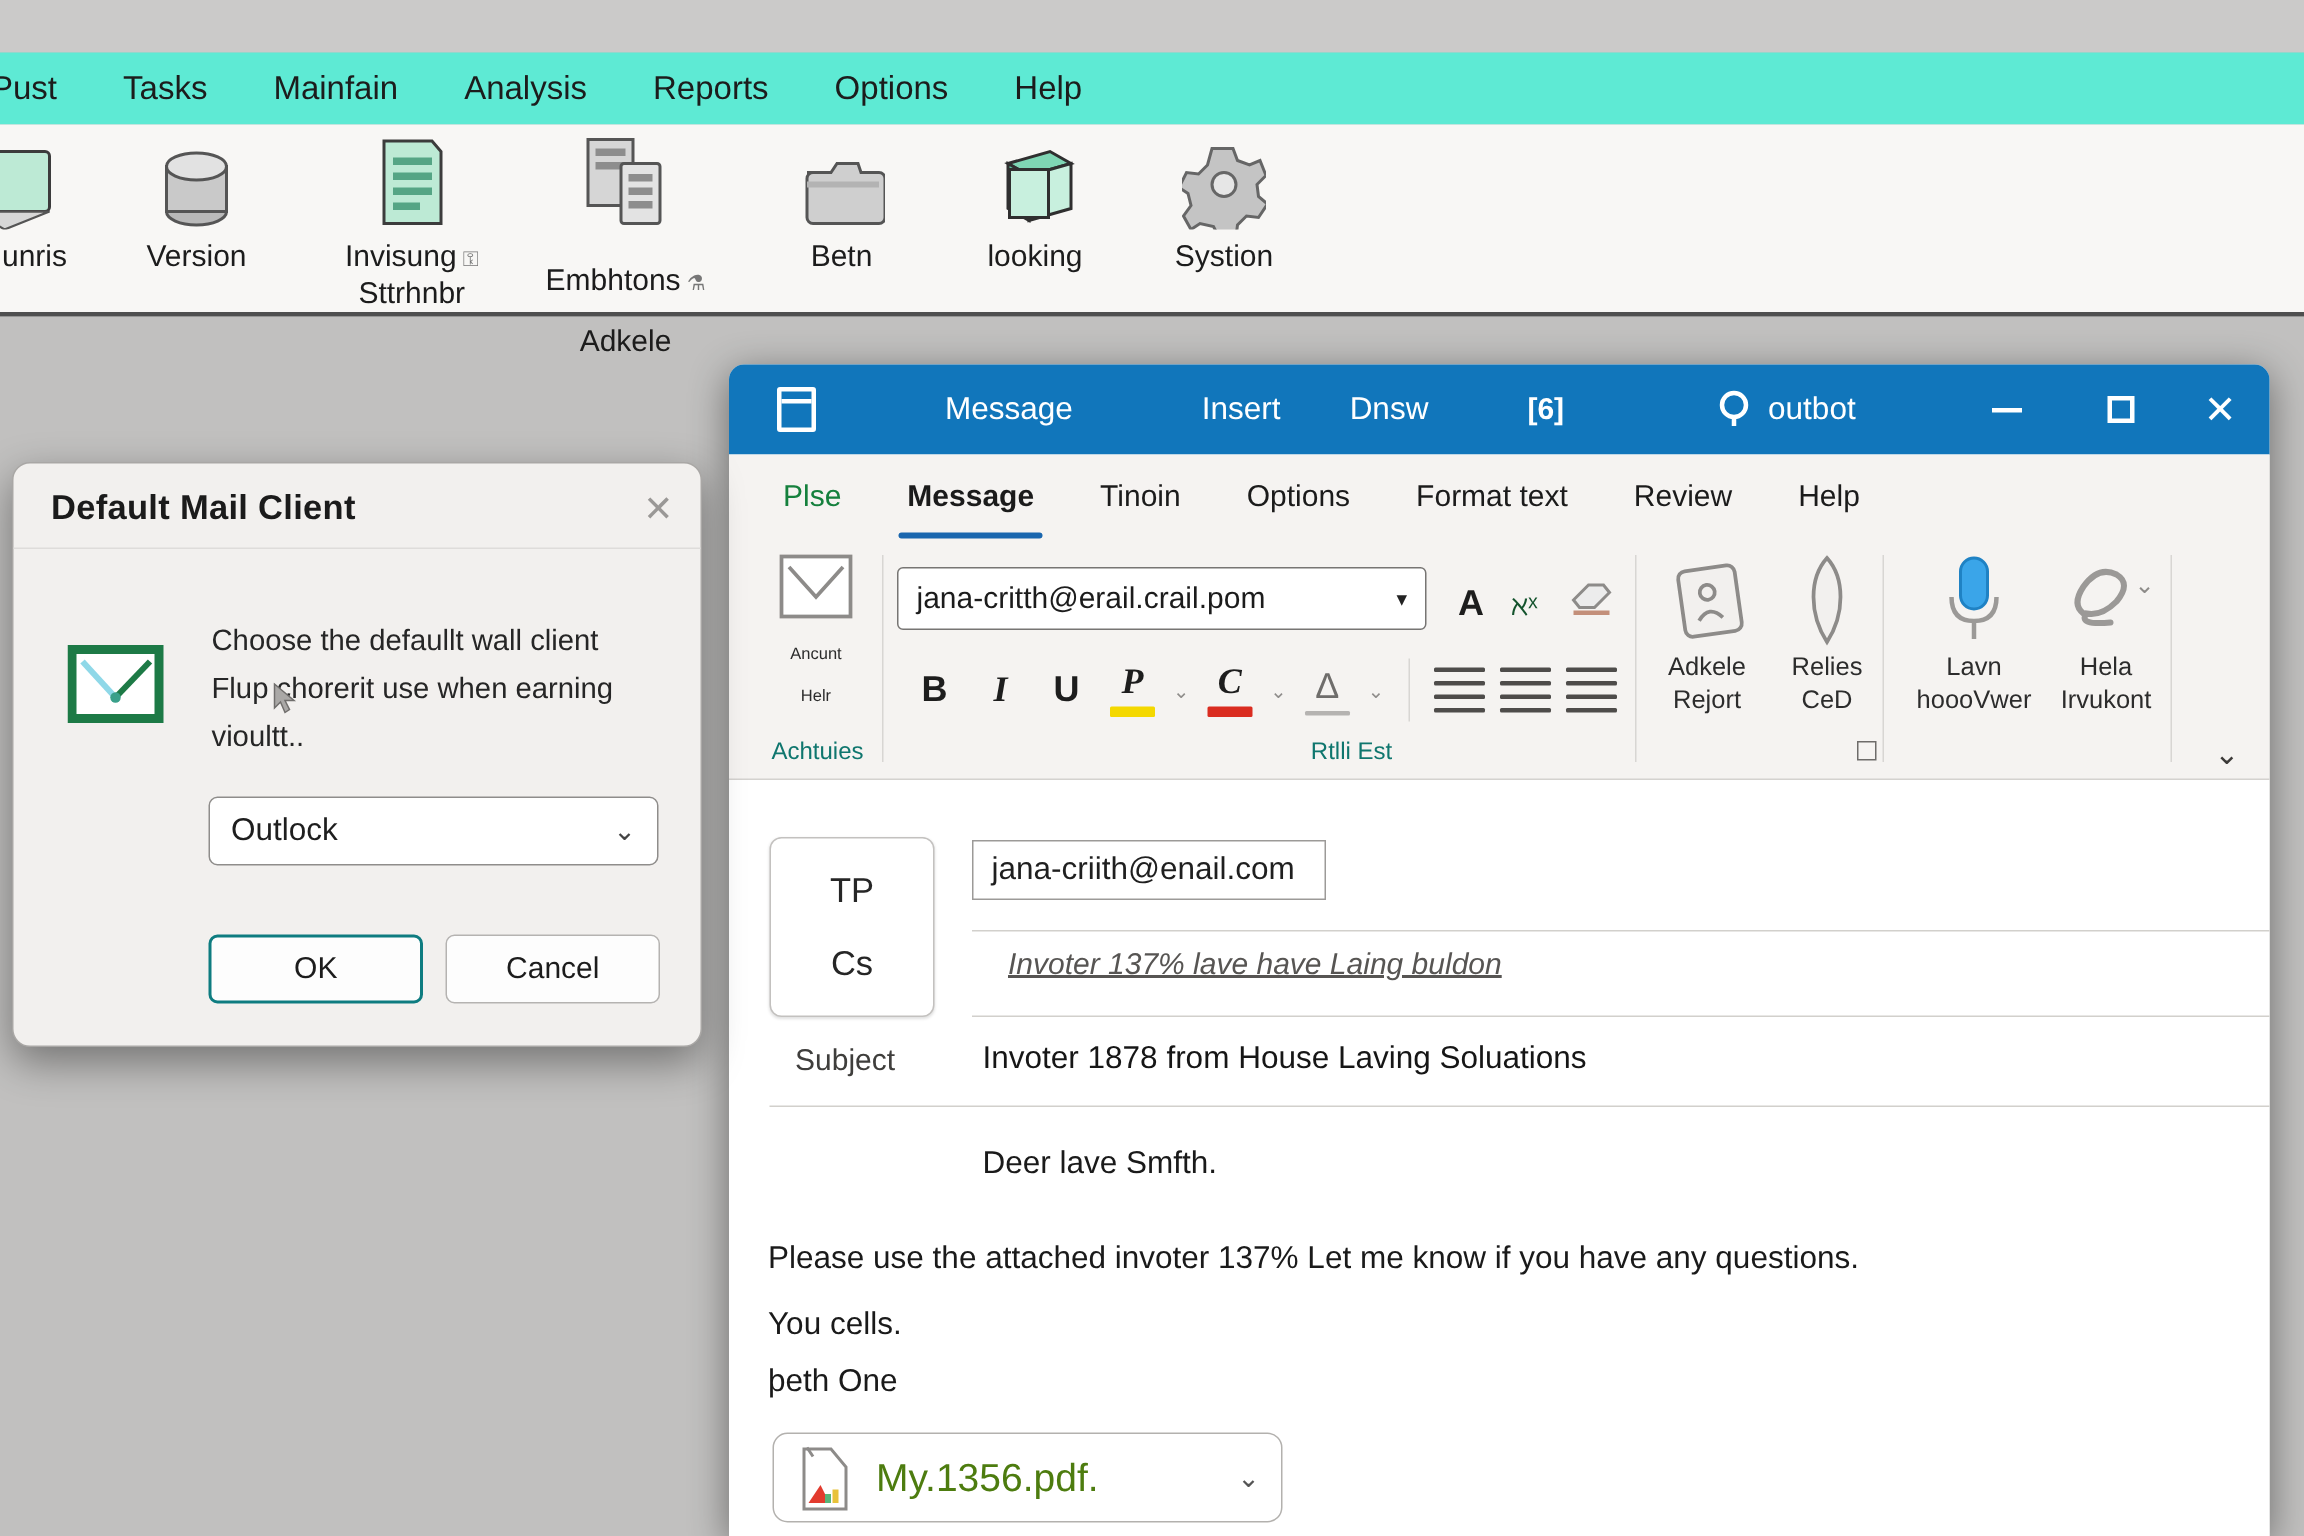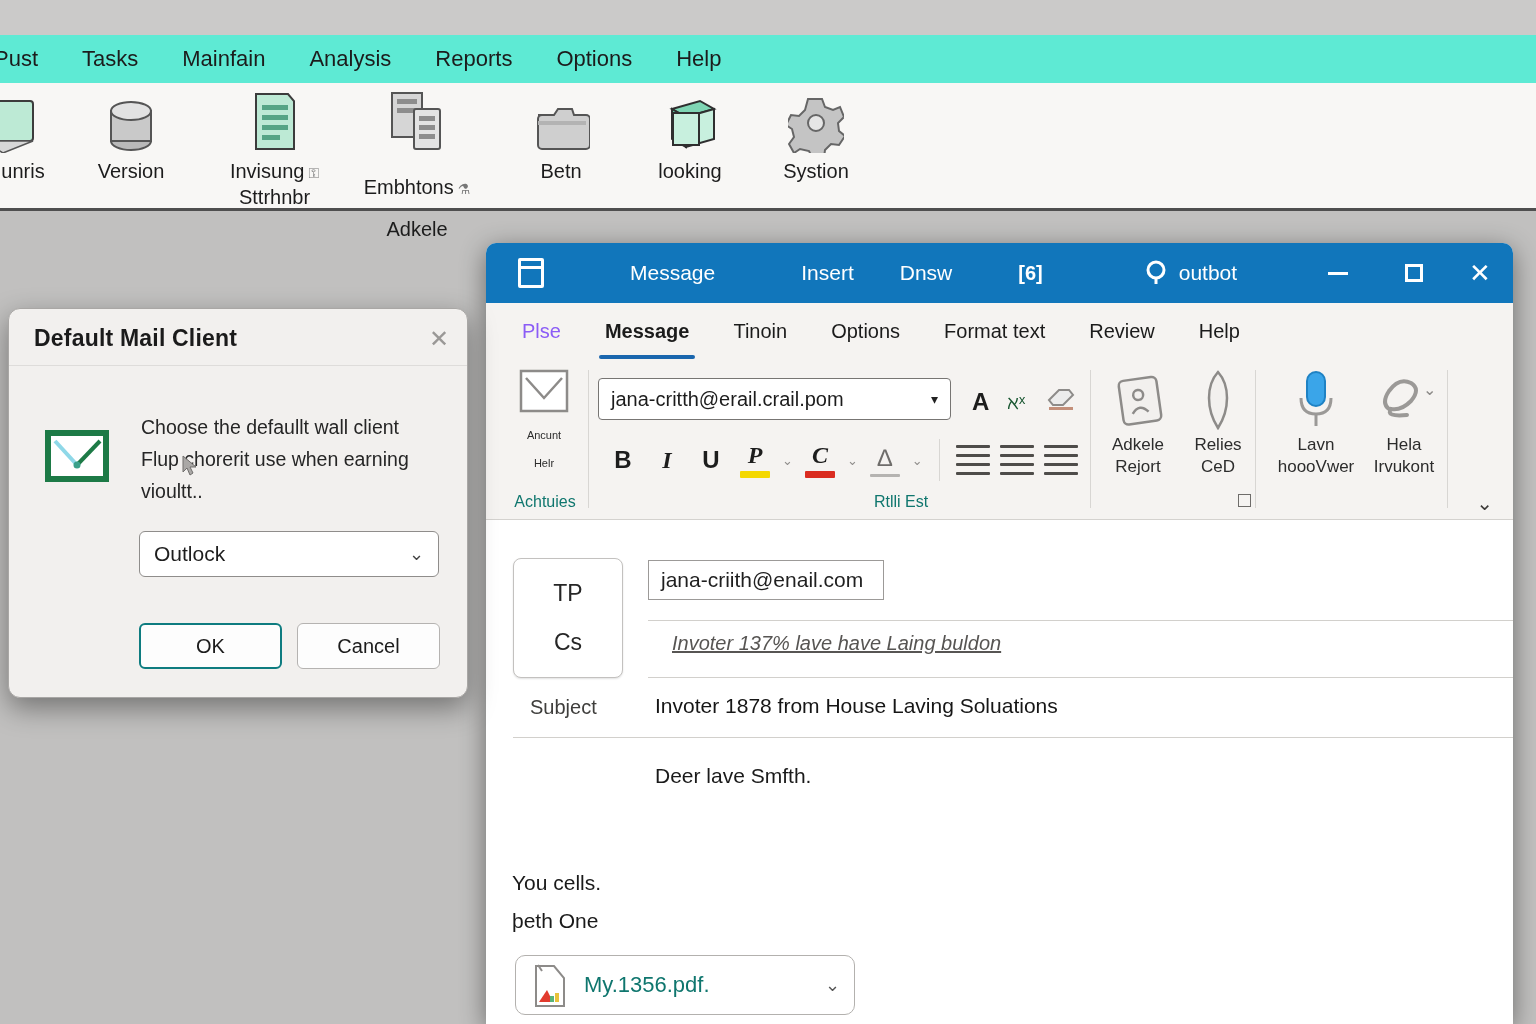--- a/index.html
+++ b/index.html
@@ -50,21 +50,21 @@
   .tpin { margin-left:52px; display:flex; align-items:center; }
   .tsearch { margin-left:12px; }
   .wc { position:absolute; top:0; height:60px; width:46px; display:flex; align-items:center; justify-content:center; cursor:pointer; }
   .wc-min { right:152px; } .wc-max { right:76px; } .wc-close { right:10px; font-size:26px; }
   .wc-min i { width:20px; height:3px; background:#fff; display:block; }
   .wc-max i { width:18px; height:18px; border:3px solid #fff; display:block; }
 
   .tabs { position:absolute; left:0; top:60px; width:100%; height:57px; background:#f5f3f1;
           display:flex; align-items:center; gap:24px; padding-left:26px; font-size:20px; }
   .tab { padding:14px 10px; color:#1b1b1b; cursor:pointer; position:relative; }
-  .tab.dim { color:#8b5cf6; }
+  .tab.dim { color:#15803d; }
   .tab.active { font-weight:bold; }
   .tab.active:after { content:""; position:absolute; left:4px; right:4px; bottom:-2px; height:4px; background:#1a66ae; border-radius:2px; }
 
   .ribbon { position:absolute; left:0; top:117px; width:100%; height:160px; background:#f5f3f1;
             border-bottom:1px solid #d4d2cf; }
   .vsep { position:absolute; top:10px; height:138px; width:1px; background:#d8d6d3; }
   .grp-label { position:absolute; font-size:16px; color:#0f766e; }
   .acct-btn { position:absolute; left:18px; top:8px; width:80px; text-align:center; cursor:pointer; }
   .acct-btn .lbl { font-size:11px; line-height:22px; color:#2c2c2c; margin-top:6px; }
   .combo { position:absolute; left:112px; top:18px; width:353px; height:42px; background:#fff;
@@ -96,21 +96,21 @@
   .chip { position:absolute; left:162px; top:40px; min-width:236px; height:40px; border:1px solid #9c9a98;
           background:#fff; display:flex; align-items:center; padding:0 12px; font-size:21px; color:#1f1f1f; }
   .hline { position:absolute; height:1px; background:#d2d0cc; }
   .cc-link { position:absolute; left:186px; top:112px; font-size:20px; color:#57555; color:#575553;
              text-decoration:underline; cursor:pointer;font-style:italic; }
   .subj-label { position:absolute; left:44px; top:176px; font-size:20px; color:#3f3e3c; }
   .subj-value { position:absolute; left:169px; top:174px; font-size:21px; color:#161616; }
   .body-p { position:absolute; font-size:21px; color:#1a1a1a; }
   .attach { position:absolute; left:29px; top:435px; width:340px; height:60px; border:1px solid #b3b1ae;
             border-radius:10px; background:#fff; display:flex; align-items:center; padding:0 14px; cursor:pointer; }
-  .attach .name { font-size:22px; color:#0f766e; margin-left:16px; }
+  .attach .name { font-size:26px; color:#4d7c0f; margin-left:16px; }
   .attach .chev { margin-left:auto; color:#555; font-size:18px; }
 </style>
 </head>
 <body>
 
 <div class="topstrip"></div>
 
 <div class="menubar">
   <span class="mi">Pust</span>
   <span class="mi">Tasks</span>
@@ -364,20 +364,21 @@
       <span>jana-criith@enail.com</span>
     </div>
     <div class="hline" style="left:162px;top:100px;right:0;"></div>
     <div class="cc-link">Invoter 137% lave have Laing buldon</div>
     <div class="hline" style="left:162px;top:157px;right:0;"></div>
     <div class="subj-label">Subject</div>
     <div class="subj-value">Invoter 1878 from House Laving Soluations</div>
     <div class="hline" style="left:27px;top:217px;right:0;"></div>
 
     <div class="body-p" style="left:169px;top:244px;">Deer lave Smfth.</div>
+    <div class="body-p" style="left:26px;top:307px;">Please use the attached invoter 137% Let me know if you have any questions.</div>
     <div class="body-p" style="left:26px;top:351px;">You cells.</div>
     <div class="body-p" style="left:26px;top:389px;">þeth One</div>
 
     <div class="attach">
       <svg width="38" height="46">
           <path d="M6 4 h18 l10 12 v28 h-28 z" fill="#fff" stroke="#8d8b89" stroke-width="2"></path>
           <path d="M9 40 l8 -12 6 12 z" fill="#e23b2e"></path>
           <rect x="20" y="34" width="4" height="6" fill="#58b47a"></rect>
           <rect x="25" y="31" width="4" height="9" fill="#e8c23a"></rect>
           <line x1="8" y1="3" x2="12" y2="9" stroke="#8d8b89" stroke-width="2"></line>

